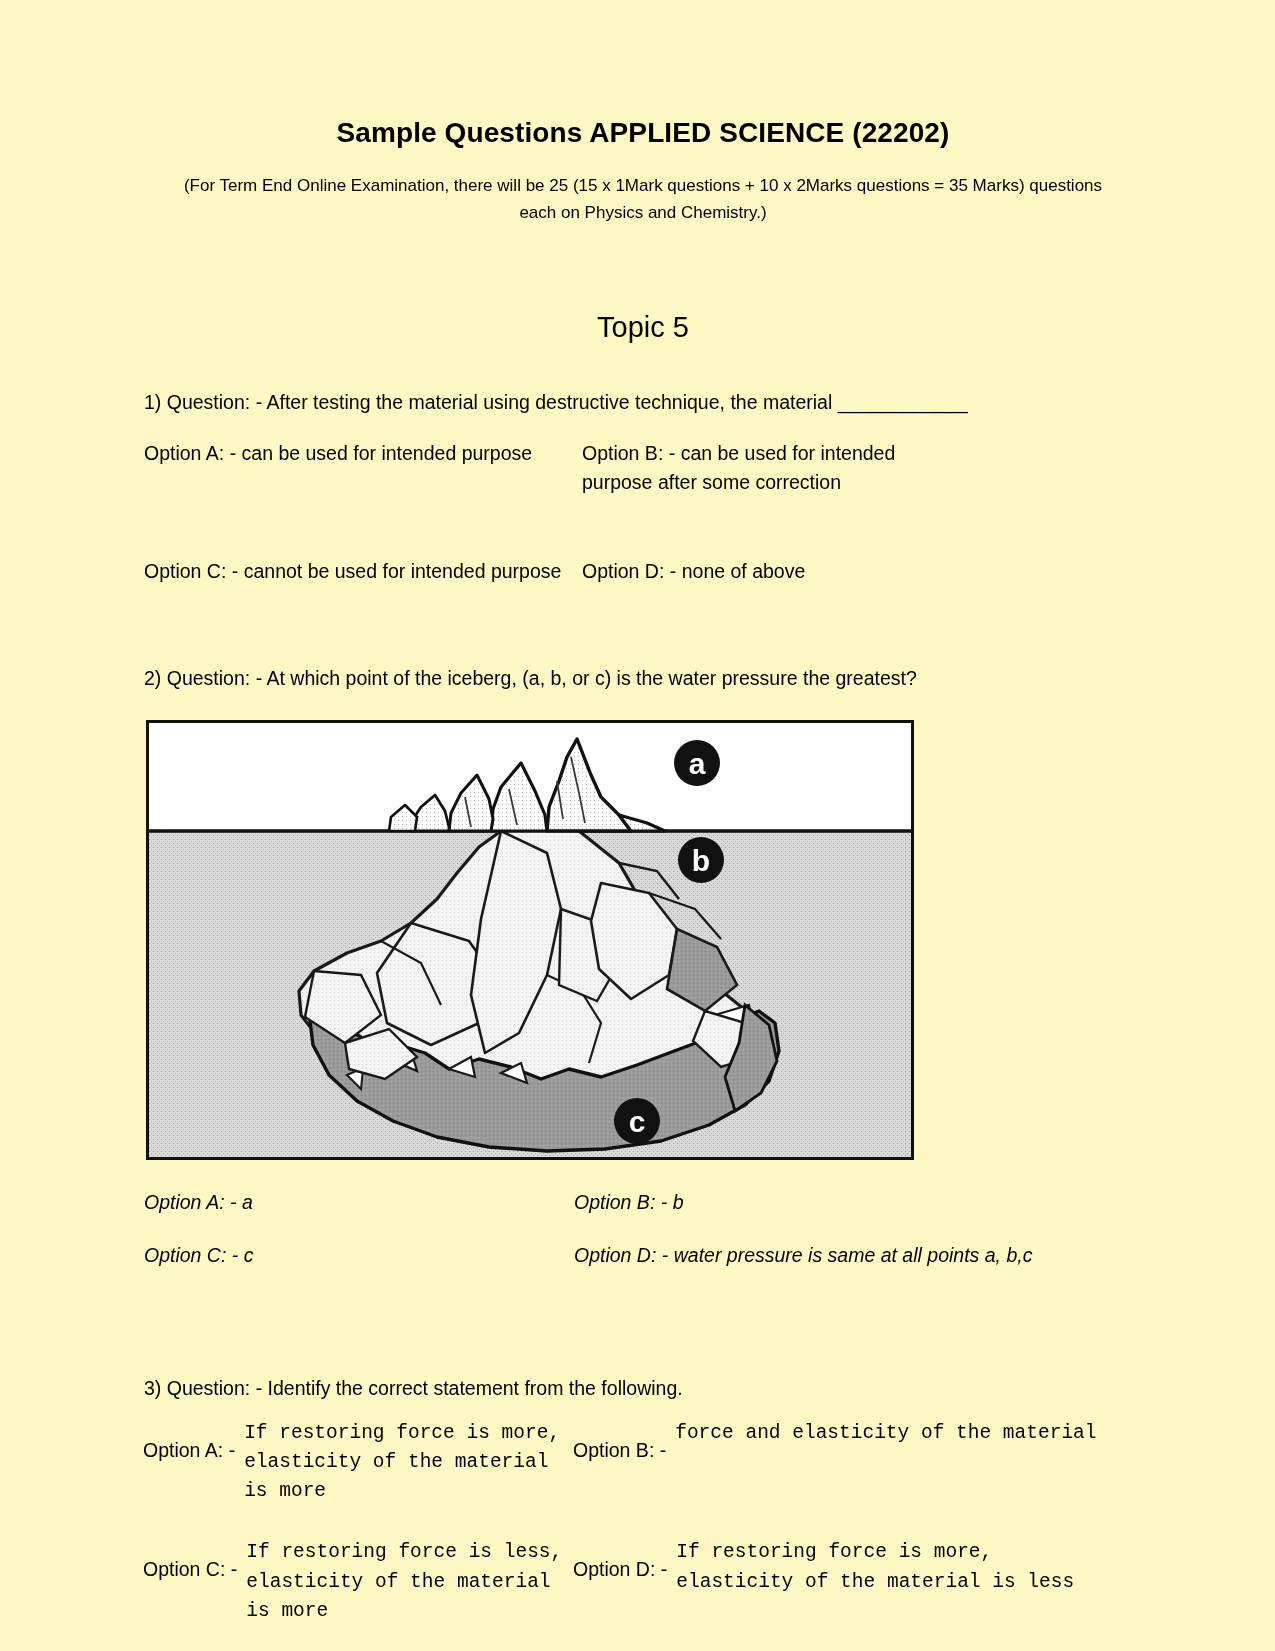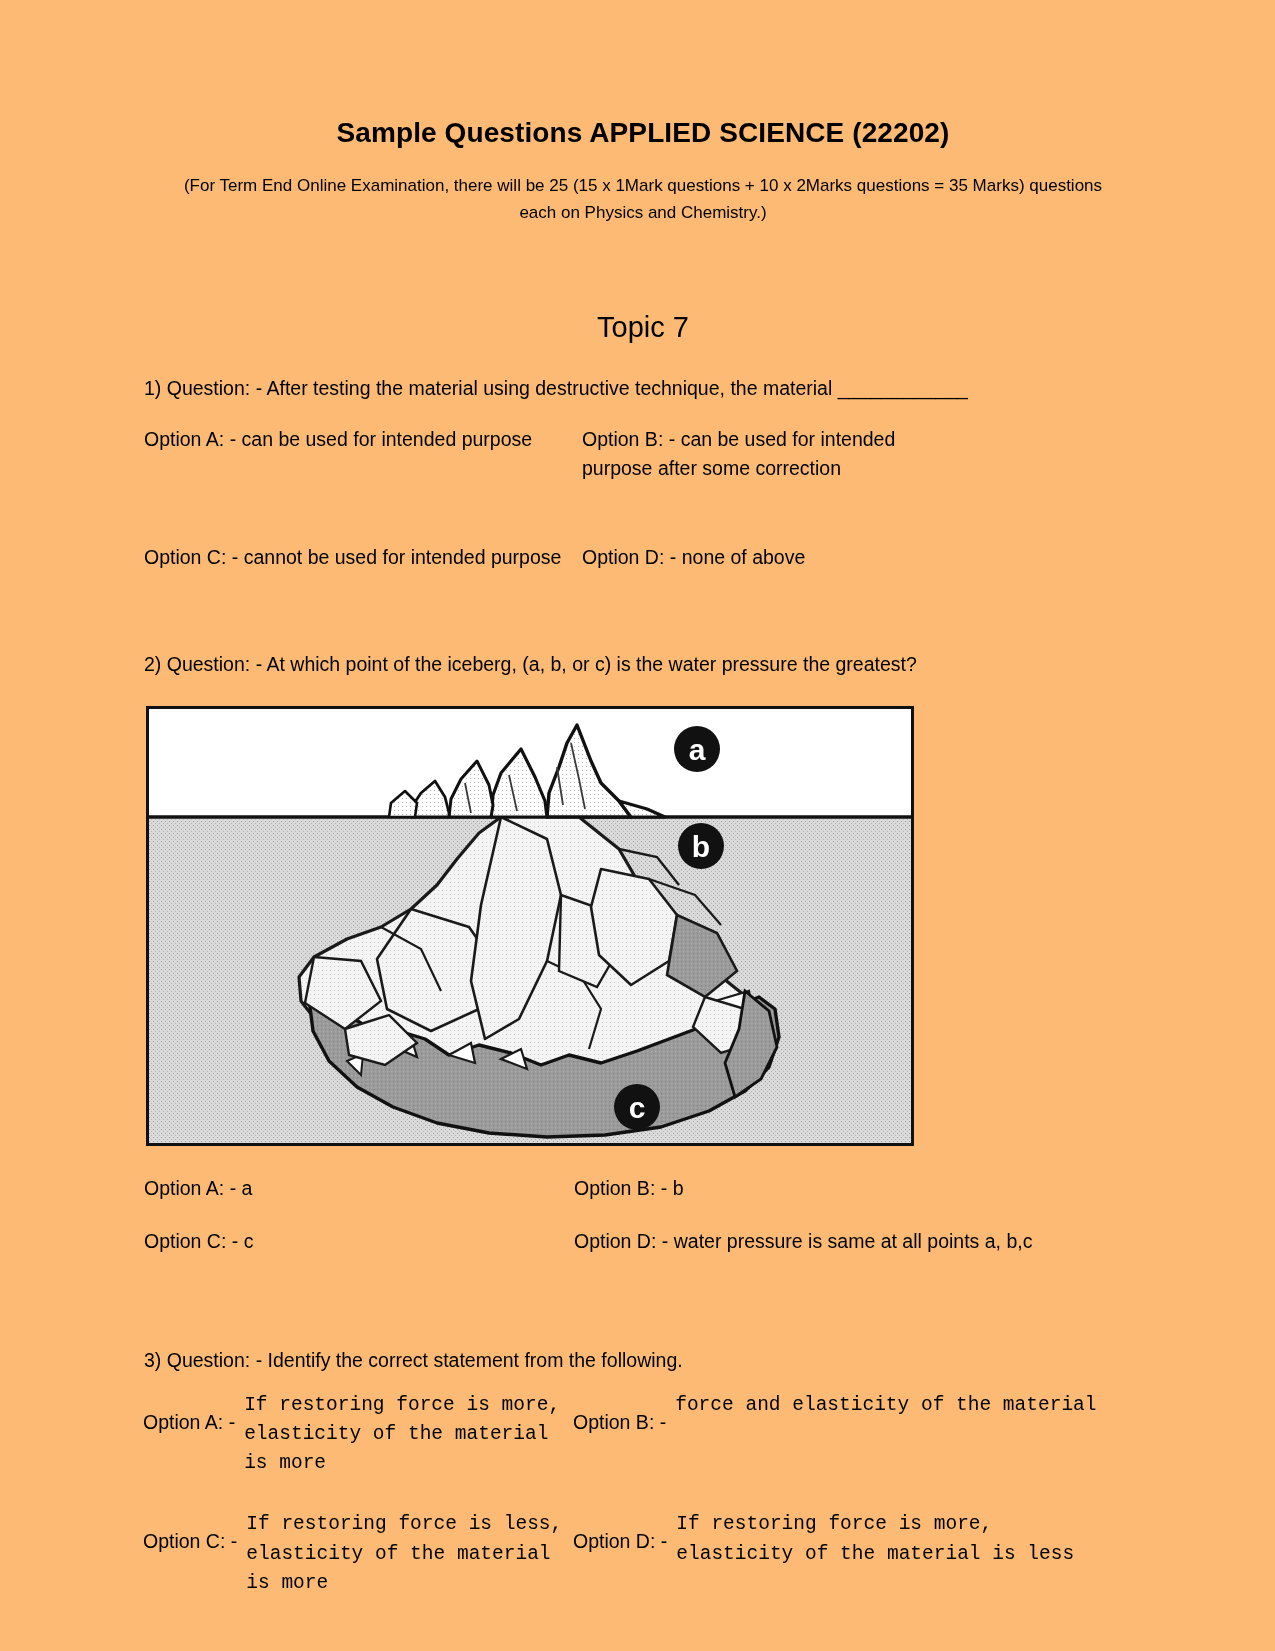--- a/index.html
+++ b/index.html
@@ -11,21 +11,21 @@
   body {
     font-family: "Liberation Sans", sans-serif;
     color: #000000;
     -webkit-font-smoothing: antialiased;
   }
   .page {
     position: relative;
     width: 1275px;
     height: 1651px;
     margin: 0 auto;
-    background: #fdba74;
+    background: #fef9c3;
     overflow: hidden;
     box-sizing: border-box;
   }
   .content {
     position: absolute;
     left: 143px;
     top: 0;
     width: 1000px;
   }
 
@@ -53,21 +53,21 @@
     text-align: center;
     font-size: 29px;
     font-weight: normal;
     margin: 0;
     padding-top: 83px;
     line-height: 1.2;
   }
 
   
   .question-block {
-    margin-top: 30px;
+    margin-top: 44px;
   }
   .question-text {
     font-size: 19.5px;
     line-height: 1.45;
     margin: 0;
     padding-left: 1px;
   }
 
   
   .options {
@@ -127,20 +127,21 @@
     display: block;
     width: 100%;
     height: 100%;
   }
 
   .q2-options {
     margin-top: 28px;
     display: grid;
     grid-template-columns: 430px 1fr;
     row-gap: 24px;
+    font-style: italic;
   }
   .q3-options {
     margin-top: 16px;
     display: grid;
     grid-template-columns: 430px 1fr;
     row-gap: 32px;
   }
   .spacer-lg { height: 60px; }
 </style>
 </head>
@@ -149,21 +150,21 @@
 <div class="page">
   <div class="content">
 
     <h1 class="doc-title">Sample Questions APPLIED SCIENCE (22202)</h1>
 
     <p class="doc-subtitle">
       <span>(For Term End Online Examination, there will be 25 (15 x 1Mark questions +</span>
       <span>10 x 2Marks questions = 35 Marks) questions each on Physics and Chemistry.)</span>
     </p>
 
-    <h2 class="topic-heading">Topic 7</h2>
+    <h2 class="topic-heading">Topic 5</h2>
 
     <div class="question-block">
       <p class="question-text">1) Question: - After testing the material using destructive technique, the material ____________</p>
 
       <div class="options">
         <div class="option">
           <span class="option-label">Option A: - </span><span>can be used for intended purpose</span>
         </div>
         <div class="option">
           <span class="option-label">Option B: - </span><span>can be used for intended</span>

